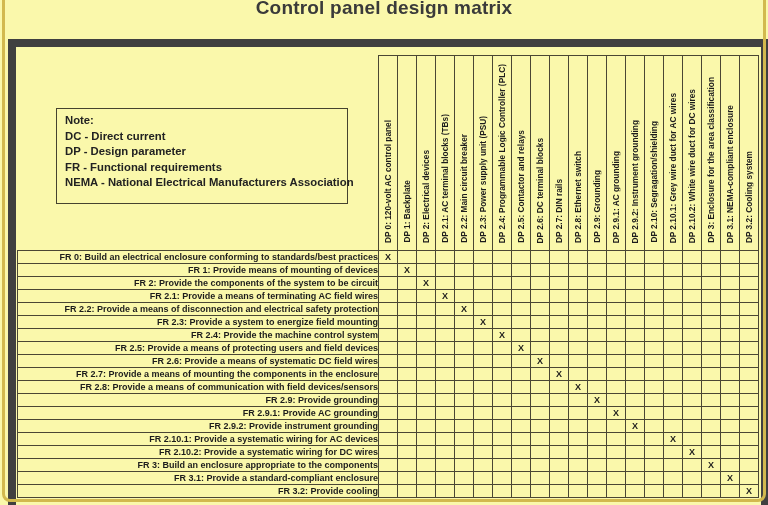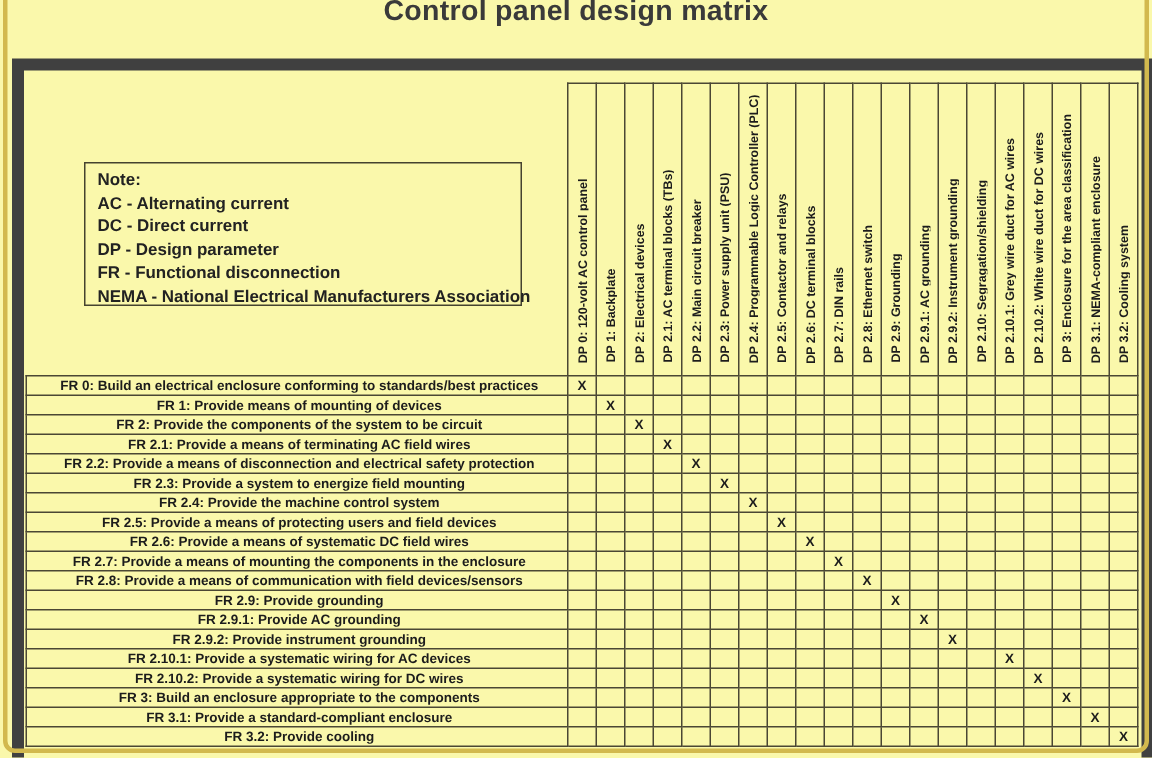--- a/index.html
+++ b/index.html
@@ -75,21 +75,21 @@
     transform: rotate(180deg);
     white-space: nowrap;
     font-size: 8.3px;
     font-weight: bold;
     line-height: 1;
     padding: 3px 0;
     max-height: 189px;
     overflow: hidden;
   }
   th.rowlabel {
-    text-align: center;
+    text-align: right;
     font-size: 9px;
     padding-left: 3px;
     white-space: nowrap;
     overflow: hidden;
   }
   td.cell {
     text-align: center;
     vertical-align: middle;
     font-size: 9px;
     line-height: 11px;
@@ -99,24 +99,23 @@
 <body>
 
 <div class="gold-frame"></div>
 
 <div class="title">Control panel design matrix</div>
 
 <div class="main-box">
 
   <div class="note-box" id="note-box">
       <div>Note:</div>
-      <div>AC - Alternating current</div>
       <div>DC - Direct current</div>
       <div>DP - Design parameter</div>
-      <div>FR - Functional disconnection</div>
+      <div>FR - Functional requirements</div>
       <div>NEMA - National Electrical Manufacturers Association</div>
     </div>
 
   <table class="matrix" id="matrix">
     <colgroup id="cols">
         <col class="label-col">
         <col class="data-col">
         <col class="data-col">
         <col class="data-col">
         <col class="data-col">

